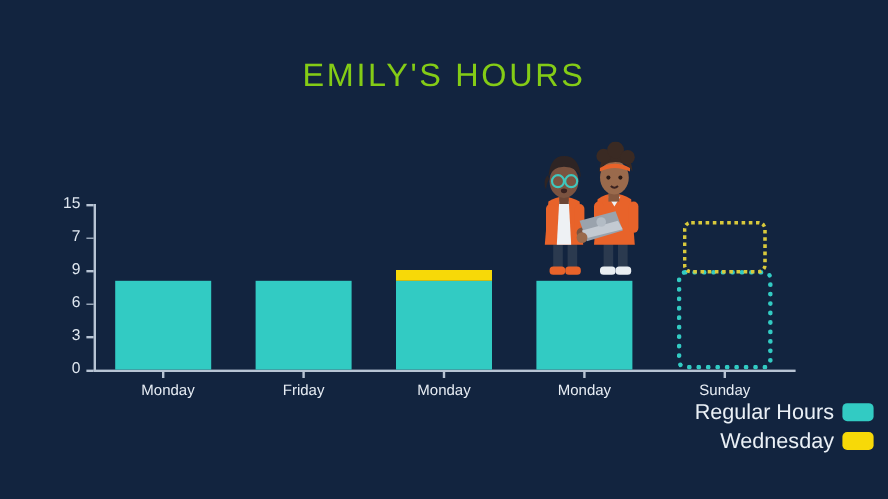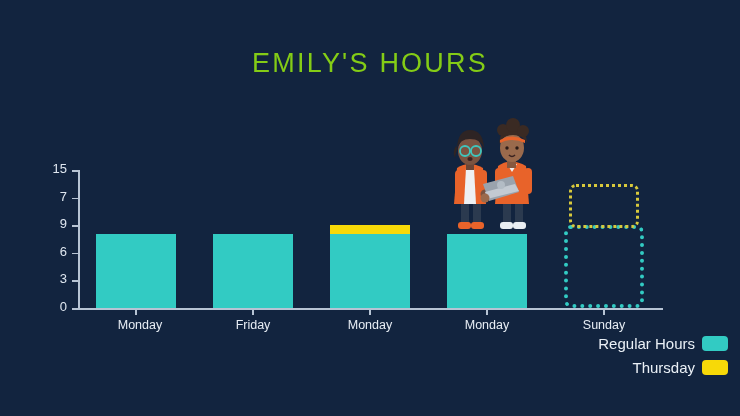--- a/index.html
+++ b/index.html
@@ -118,21 +118,21 @@
   }
   .legend-row {
     display: flex;
     align-items: center;
     justify-content: flex-end;
     height: 20px;
     margin-bottom: 4px;
   }
   .legend-label {
     color: #eaf0f6;
-    font-size: 15px;
+    font-size: 18px;
     margin-right: 7px;
     white-space: nowrap;
   }
   .legend-swatch {
     width: 26px;
     height: 15px;
     border-radius: 4px;
     flex: 0 0 auto;
   }
   
@@ -269,18 +269,18 @@
       <circle cx="42" cy="80" r="4.5" fill="#9a6a4c"></circle>
     </svg>
   </div>
 
   <div id="legend">
     <div class="legend-row">
       <span class="legend-label">Regular Hours</span>
       <span class="legend-swatch" style="background:#32cbc3"></span>
     </div>
     <div class="legend-row">
-      <span class="legend-label">Thursday</span>
+      <span class="legend-label">Wednesday</span>
       <span class="legend-swatch" style="background:#f7d908"></span>
     </div>
   </div>
 
 </div>
 
 </body></html>

